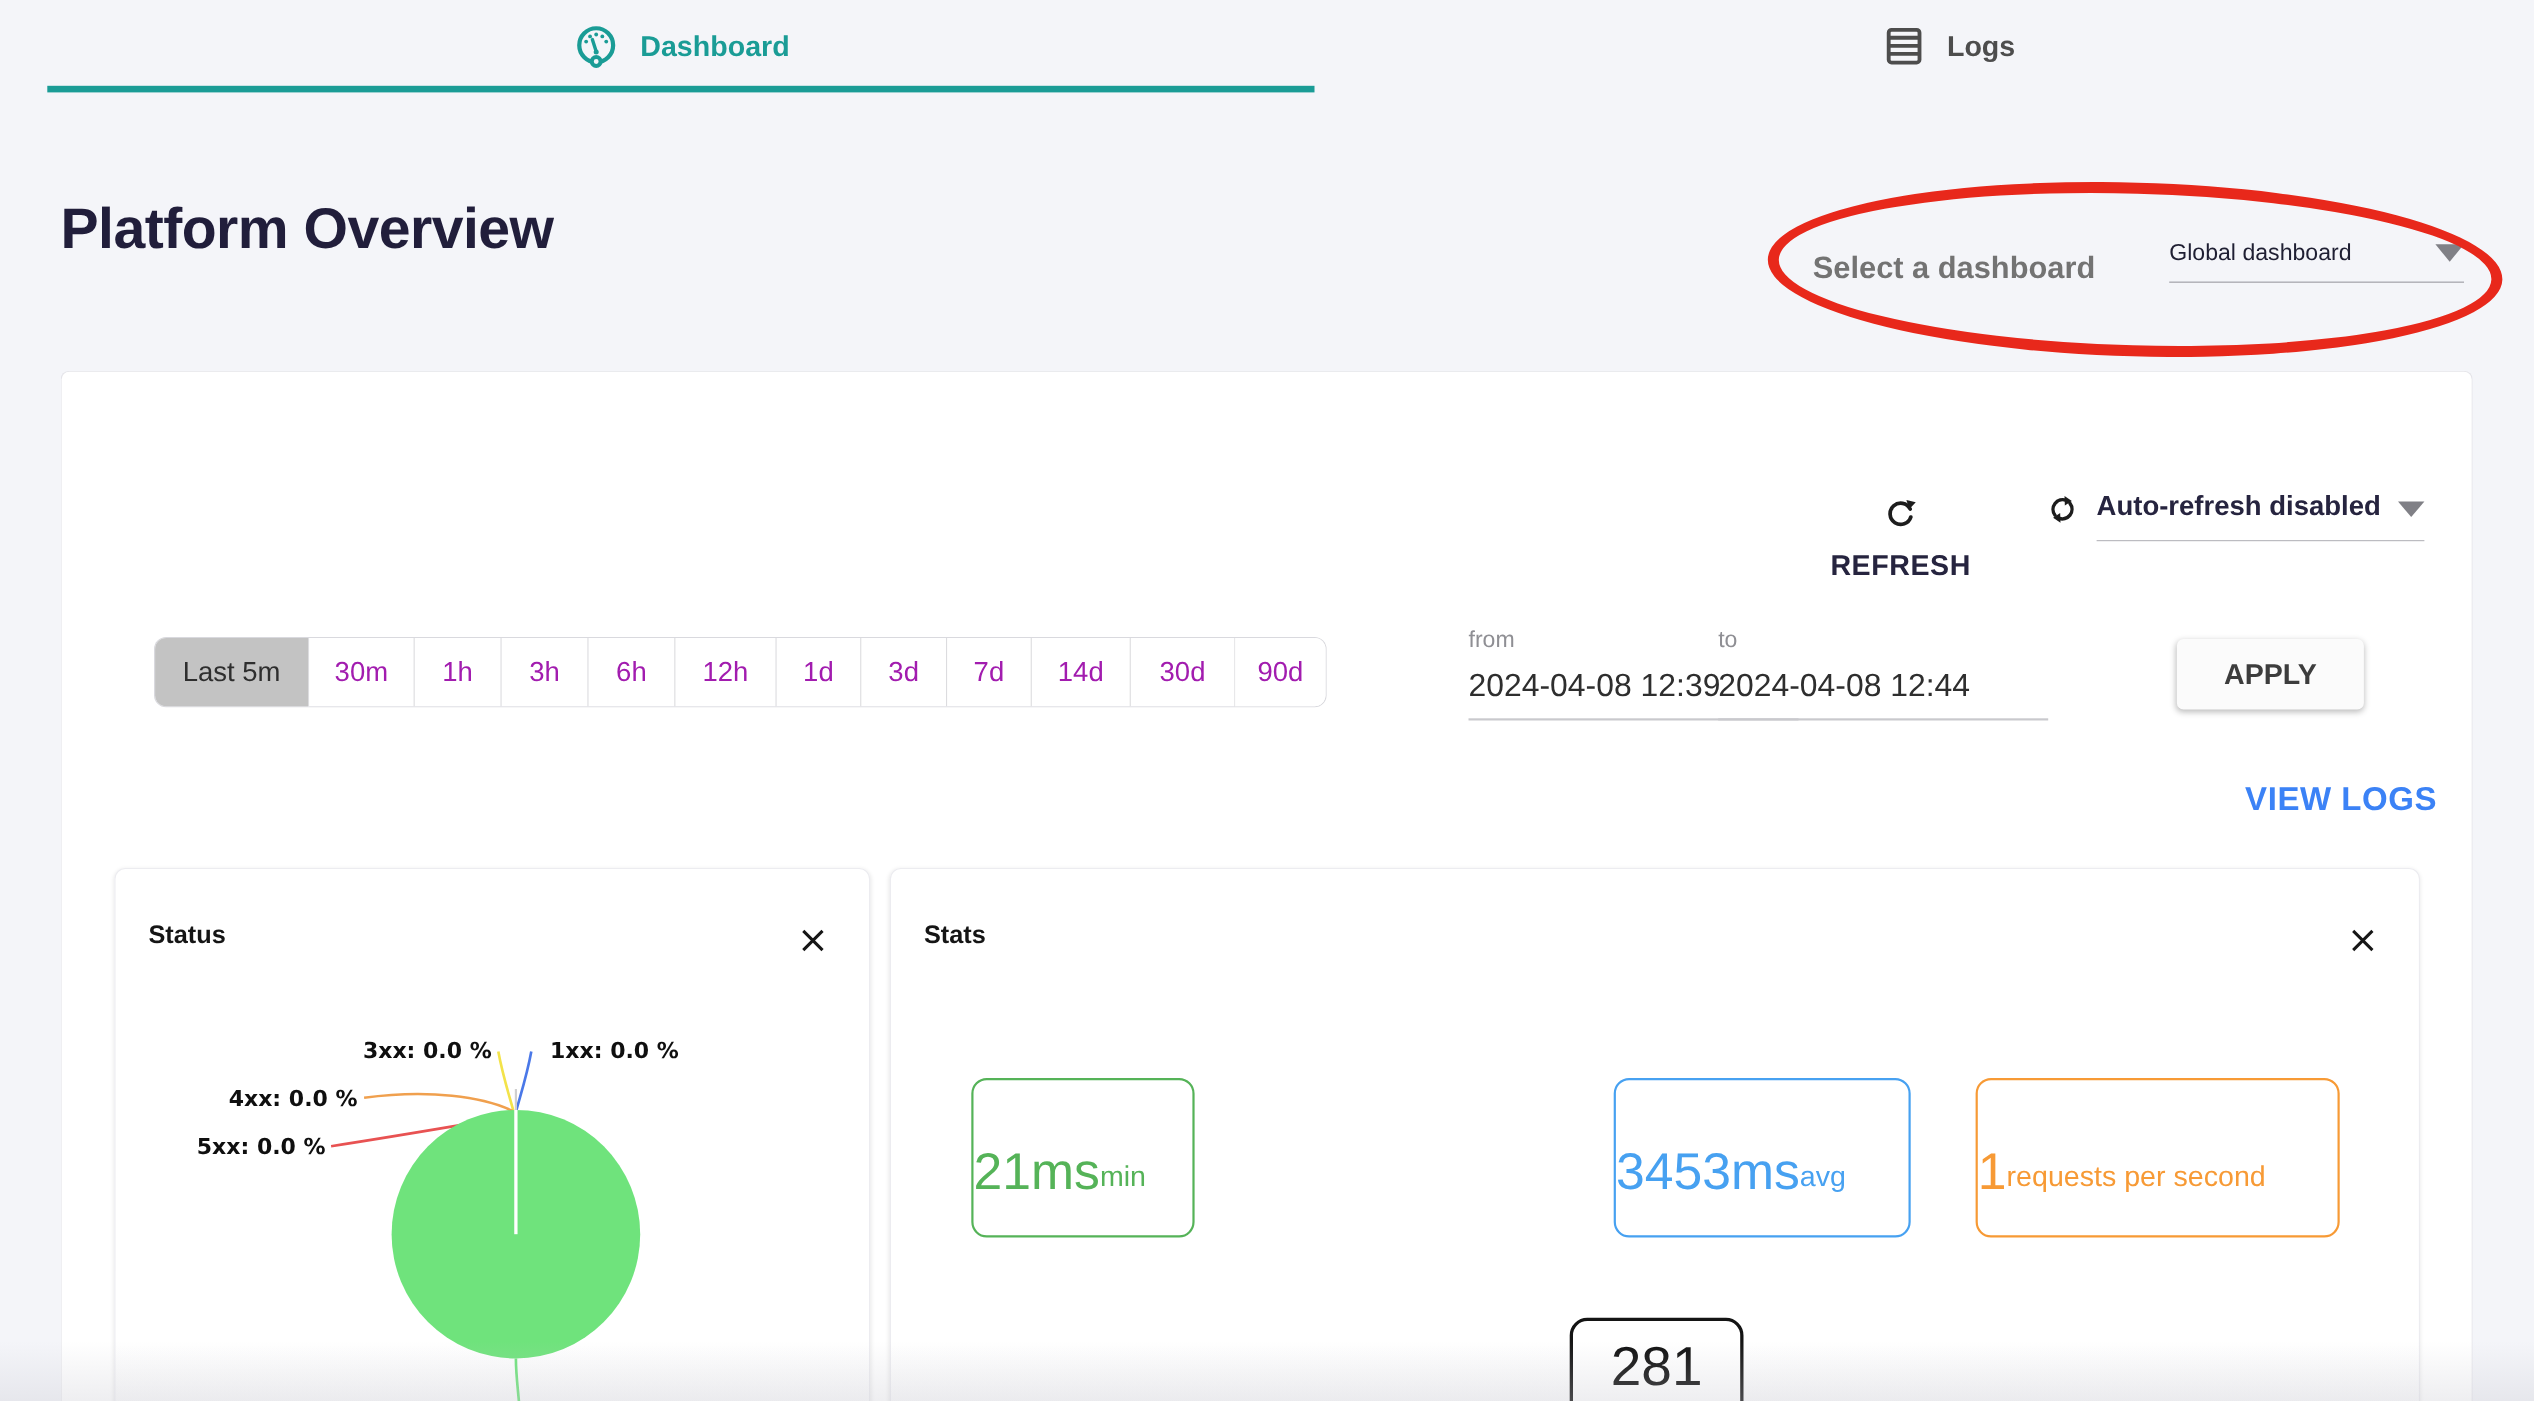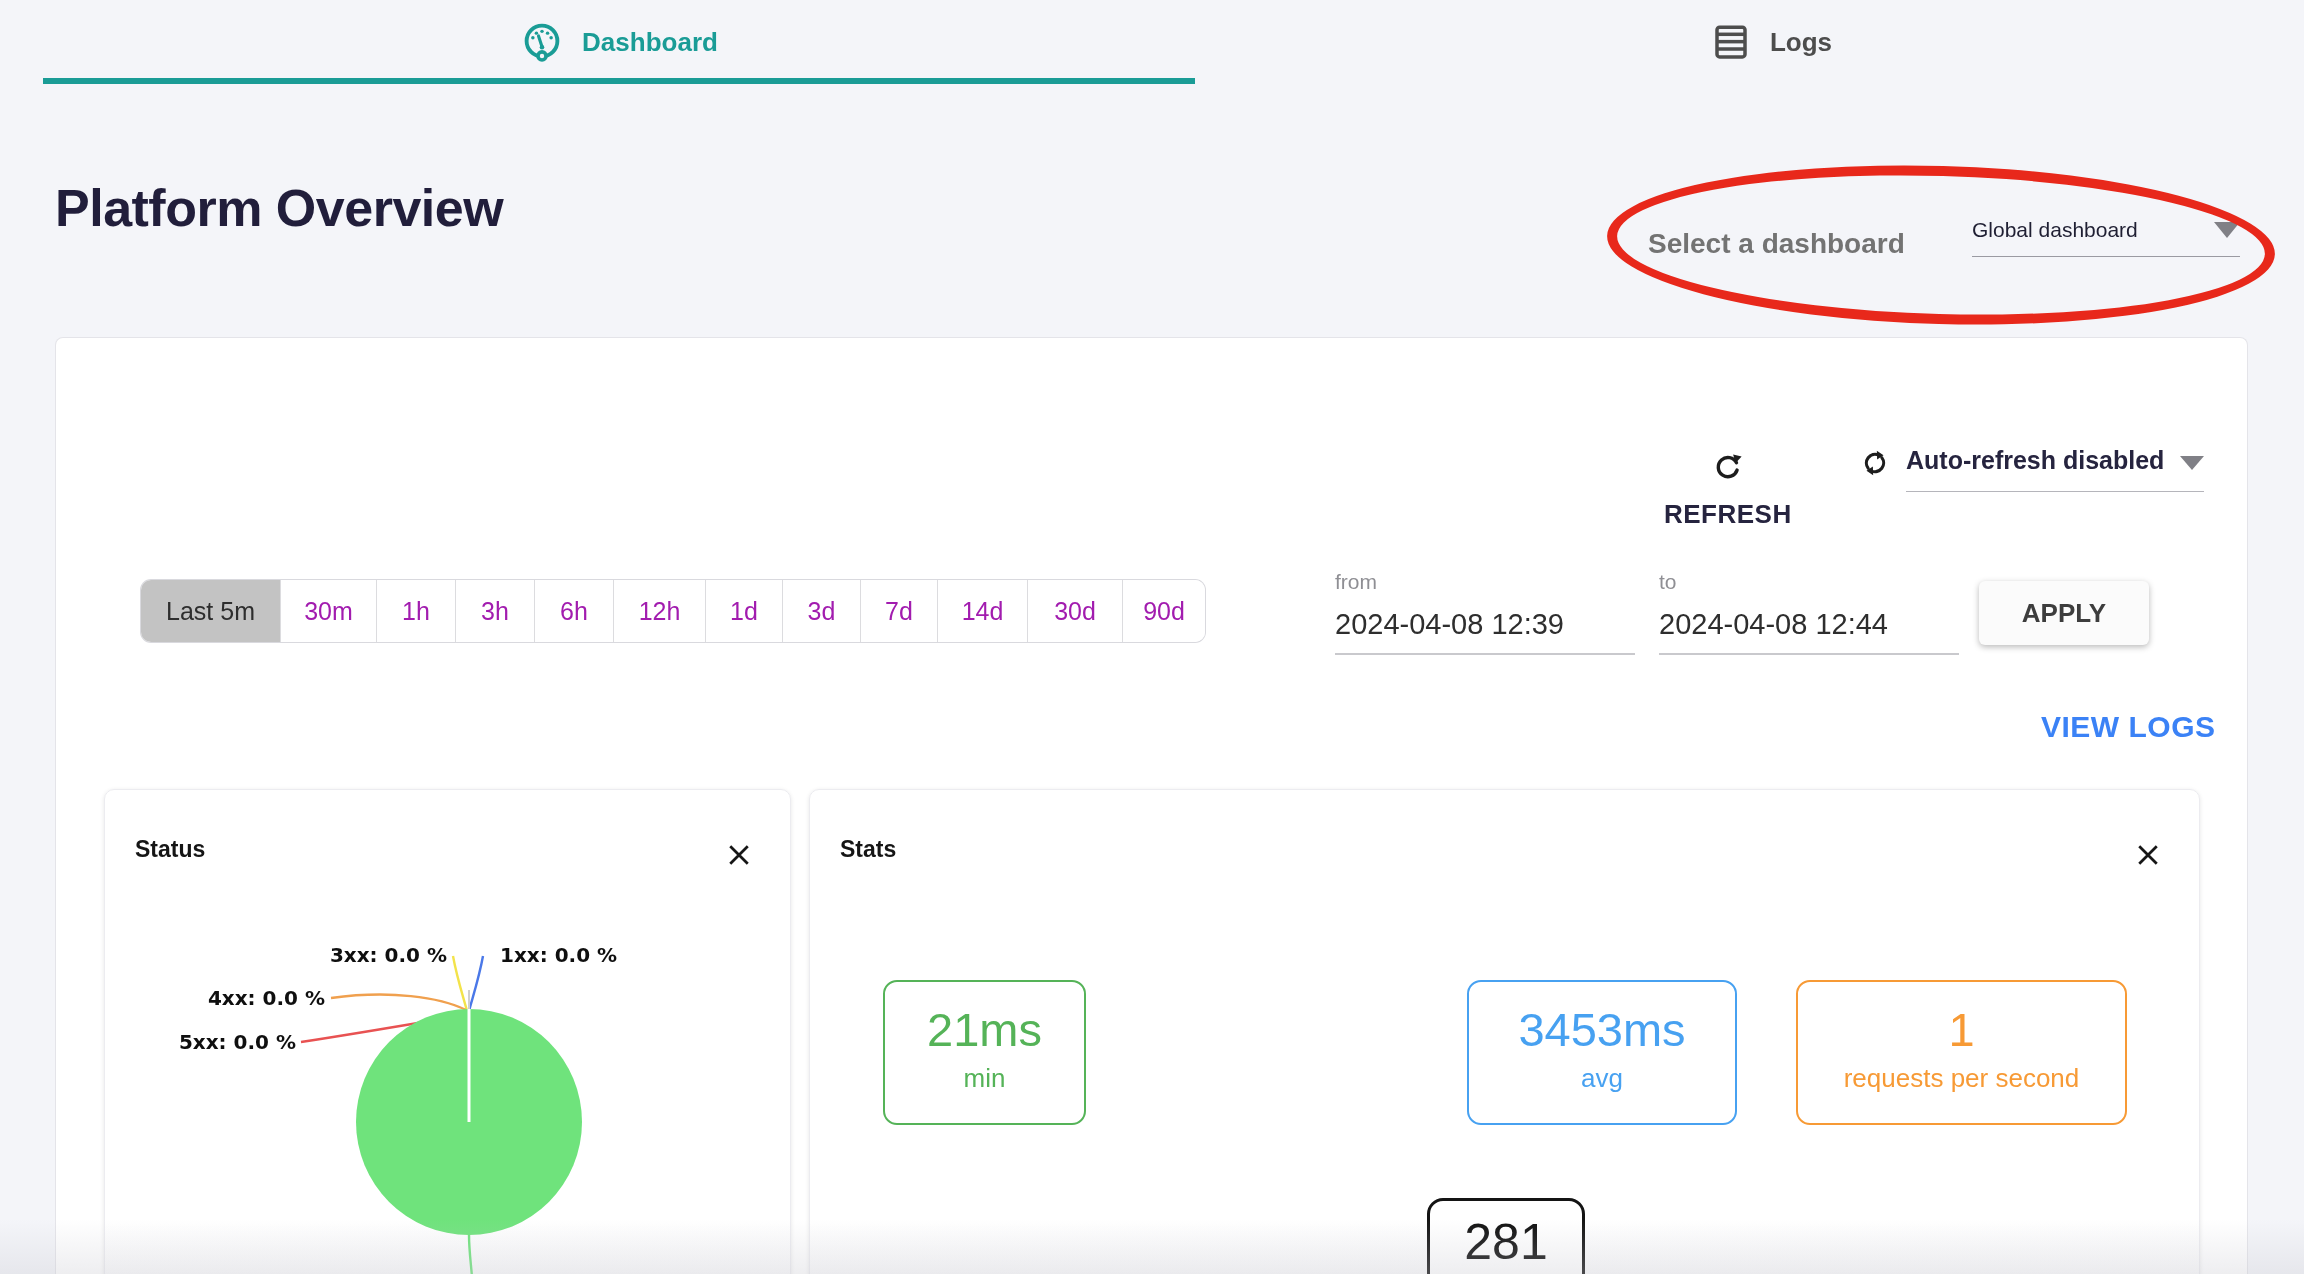--- a/index.html
+++ b/index.html
@@ -34,36 +34,36 @@
   .autorefresh .caret{border-left-width:12px;border-right-width:12px;border-top-width:14px;margin-top:4px;}
   
   .time-group{position:absolute;left:85px;top:242px;display:flex;height:62px;border-radius:10px;box-shadow:0 0 0 1px #d9d9de;background:#fff;}
   .time-btn{border:none;border-left:1px solid #dcdcdf;background:#fff;font-size:25px;color:#a21caf;font-family:"Liberation Sans",sans-serif;cursor:pointer;padding:0;}
   .time-btn:first-child{border-left:none;border-radius:10px 0 0 10px;}
   .time-btn:last-child{border-radius:0 10px 10px 0;}
   .time-btn.active{background:#c3c3c3;color:#2e2e2e;}
   
   .field{position:absolute;top:232px;width:300px;}
   .field-from{left:1279px;}
-  .field-to{left:1603px;}
+  .field-to{left:1506px;}
   .field-label{display:block;font-size:21px;color:#8f8f94;}
   .field-input{display:block;width:100%;border:none;border-bottom:2px solid #c9c9cd;background:transparent;outline:none;margin-top:14px;padding:0 0 12px 0;font-size:29px;color:#2e2e2e;font-family:"Liberation Sans",sans-serif;}
   .apply-btn{position:absolute;left:1923px;top:243px;width:170px;height:64px;background:#fbfbfb;border:none;border-radius:6px;box-shadow:0 2px 6px rgba(0,0,0,0.28);font-size:26px;font-weight:700;color:#3d3d3d;font-family:"Liberation Sans",sans-serif;cursor:pointer;}
   .view-logs{position:absolute;left:1985px;top:372px;font-size:30px;font-weight:700;color:#3b82f6;letter-spacing:0.5px;cursor:pointer;text-decoration:none;}
   
   .card{position:absolute;top:451px;background:linear-gradient(180deg,#ffffff 70%,#efeff2 100%);border:1px solid #ececf0;border-radius:10px;box-shadow:0 1px 4px rgba(0,0,0,0.10);box-sizing:border-box;}
   .status-card{left:48px;width:687px;height:620px;}
   .stats-card{left:753px;width:1391px;height:620px;}
   .card-title{position:absolute;left:30px;top:46px;font-size:23px;font-weight:700;color:#151515;}
   .card-close{position:absolute;right:36px;top:50px;width:30px;height:30px;cursor:pointer;}
   
   .pie-svg{position:absolute;left:0;top:0;}
   .pie-label{font-family:"DejaVu Sans",sans-serif;font-size:20px;font-weight:bold;fill:#0f0f0f;}
   
-  .stat-box{position:absolute;top:190px;height:145px;border:2px solid;border-radius:14px;box-sizing:border-box;display:flex;flex-direction:column;align-items:center;padding-top:24px;background:#fff;}
+  .stat-box{position:absolute;top:190px;height:145px;border:2px solid;border-radius:14px;box-sizing:border-box;display:flex;flex-direction:row;align-items:center;padding-top:24px;background:#fff;}
   .stat-value{font-size:47px;line-height:1;}
   .stat-label{font-size:26px;margin-top:10px;}
   .stat-min{left:73px;width:203px;border-color:#55b358;color:#55b358;}
   .stat-max{left:332px;width:268px;border-color:#e85252;color:#e85252;}
   .stat-avg{left:657px;width:270px;border-color:#47a1f1;color:#47a1f1;}
   .stat-rps{left:986px;width:331px;border-color:#f79a35;color:#f79a35;}
   .total-box{position:absolute;left:617px;top:408px;width:158px;height:170px;border:3px solid #141414;border-radius:16px;box-sizing:border-box;background:#fff;display:flex;flex-direction:column;align-items:center;padding-top:16px;color:#111;}
   .total-value{font-size:50px;line-height:1;}
   .bottom-fade{position:absolute;left:0;bottom:0;width:100%;height:55px;background:linear-gradient(180deg,rgba(205,205,212,0) 0%,rgba(198,198,206,0.30) 100%);pointer-events:none;z-index:50;}
 </style>

